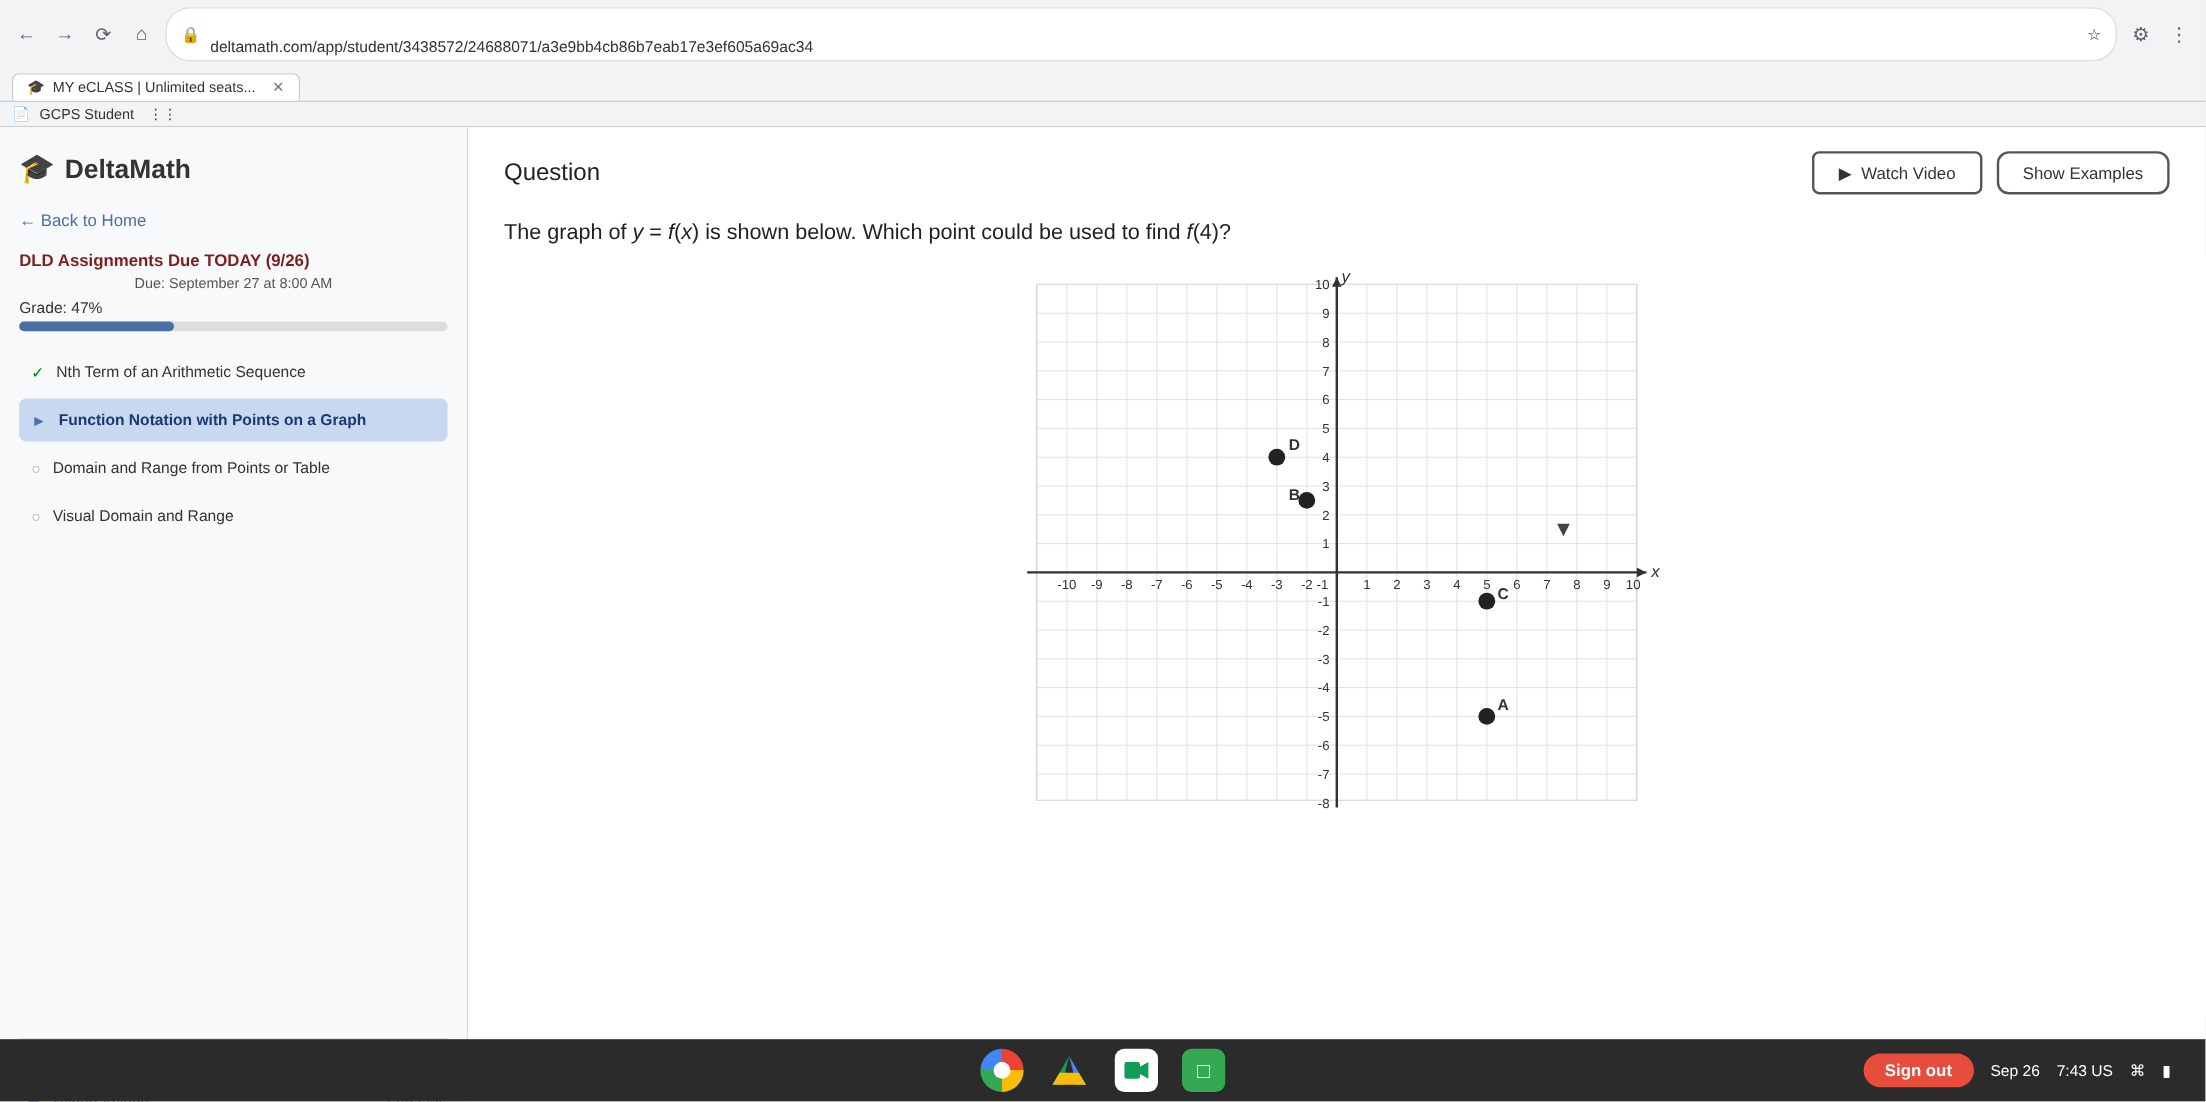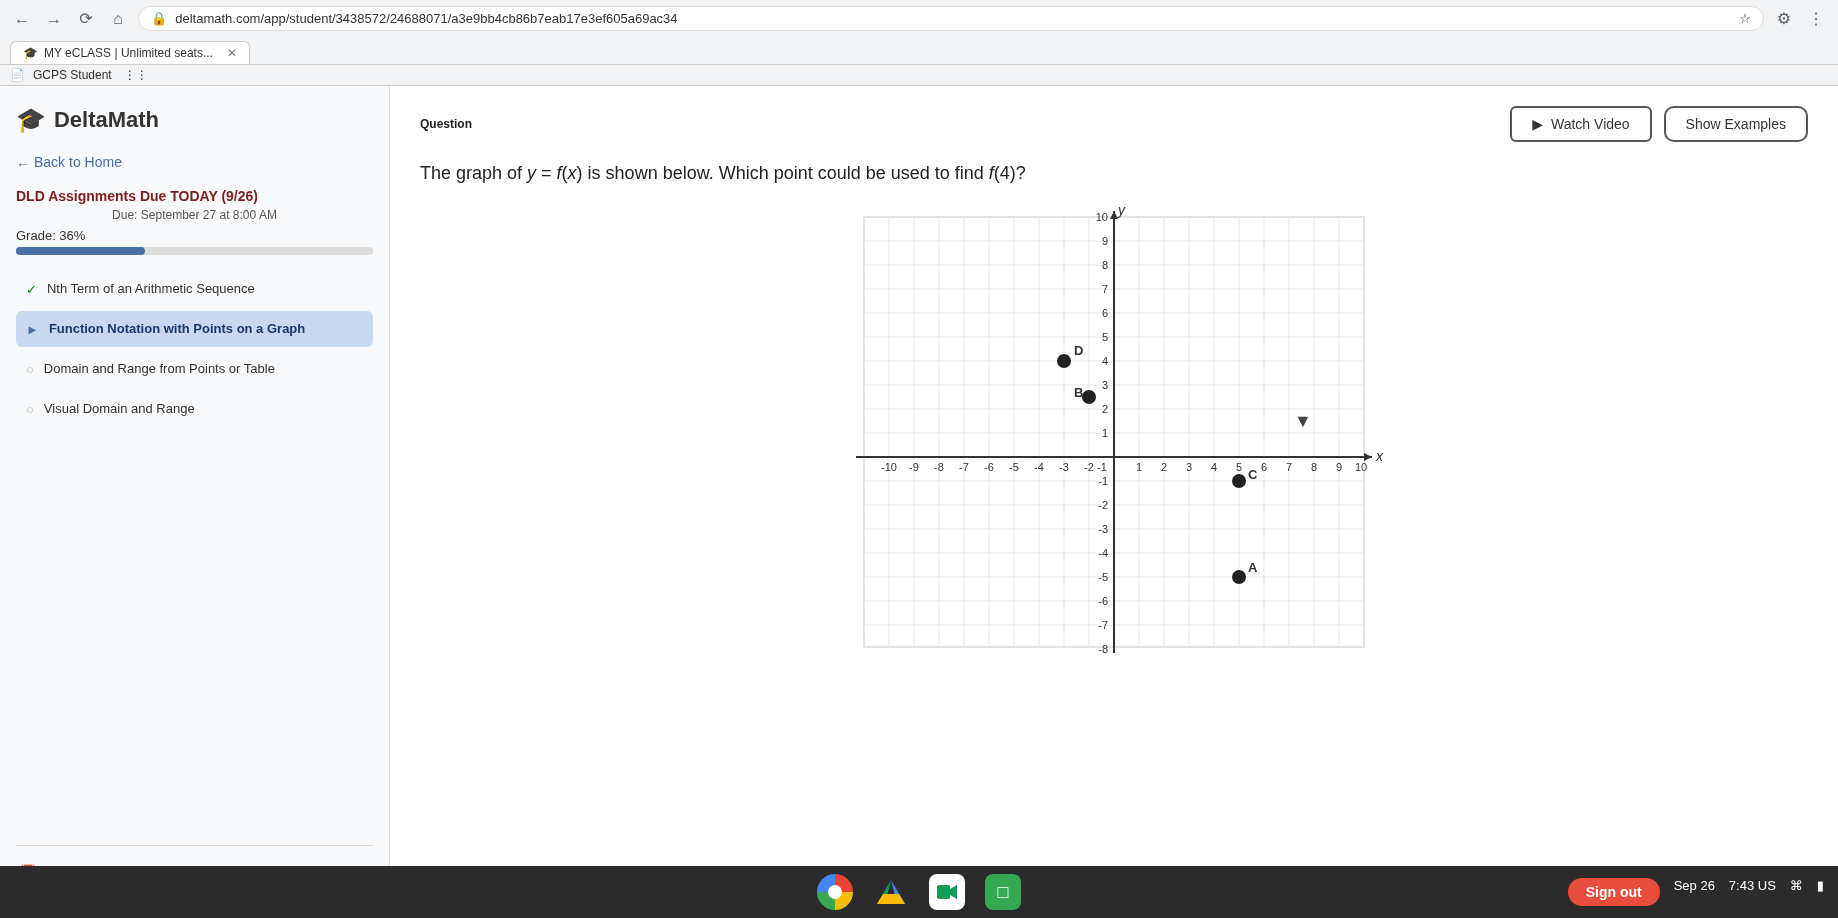--- a/index.html
+++ b/index.html
@@ -39,21 +39,21 @@
       background: white;
       border: 1px solid #ddd;
       border-radius: 20px;
       padding: 4px 12px;
       font-size: 13px;
       color: #333;
       display: flex;
       align-items: center;
       gap: 8px;
     }
-    .address-text { flex: 1; }
+    .address-text { flex: 1; margin-top: 20px; }
     .browser-tabs {
       display: flex;
       align-items: flex-end;
       gap: 2px;
       font-size: 12px;
       padding-top: 4px;
     }
     .browser-tab {
       background: white;
       border: 1px solid #ccc;
@@ -208,22 +208,22 @@
       padding: 20px 30px;
       overflow-y: auto;
     }
     .question-header {
       display: flex;
       align-items: center;
       justify-content: space-between;
       margin-bottom: 18px;
     }
     .question-label {
-      font-size: 12px;
-      font-weight: bold;
+      font-size: 20px;
+      font-weight: normal;
       color: #222;
     }
     .header-buttons {
       display: flex;
       gap: 12px;
     }
     .btn-watch {
       border: 2px solid #555;
       background: white;
       border-radius: 6px;
@@ -281,22 +281,23 @@
       width: 36px;
       height: 36px;
       border-radius: 50%;
       display: flex;
       align-items: center;
       justify-content: center;
       cursor: pointer;
     }
     .taskbar-right {
       position: absolute;
-      right: 14px;
-      display: flex;
+      right: 29px;
+      display: flex;
+      align-items: center;
       gap: 14px;
       color: white;
       font-size: 13px;
     }
     .sign-out-btn {
       background: #e74c3c;
       color: white;
       border: none;
       border-radius: 20px;
       padding: 6px 18px;
@@ -346,21 +347,21 @@
       <span>DeltaMath</span>
     </div>
 
     <div class="back-link">
       <span>←</span>
       <span>Back to Home</span>
     </div>
 
     <div class="assignment-title">DLD Assignments Due TODAY (9/26)</div>
     <div class="assignment-due">Due: September 27 at 8:00 AM</div>
-    <div class="grade-label">Grade: 36%</div>
+    <div class="grade-label">Grade: 47%</div>
     <div class="grade-bar-container">
       <div class="grade-bar" style="width: 36%;"></div>
     </div>
 
     <div class="nav-item">
       <span class="nav-icon" style="color: green;">✓</span>
       <span>Nth Term of an Arithmetic Sequence</span>
     </div>
 
     <div class="nav-item active">

